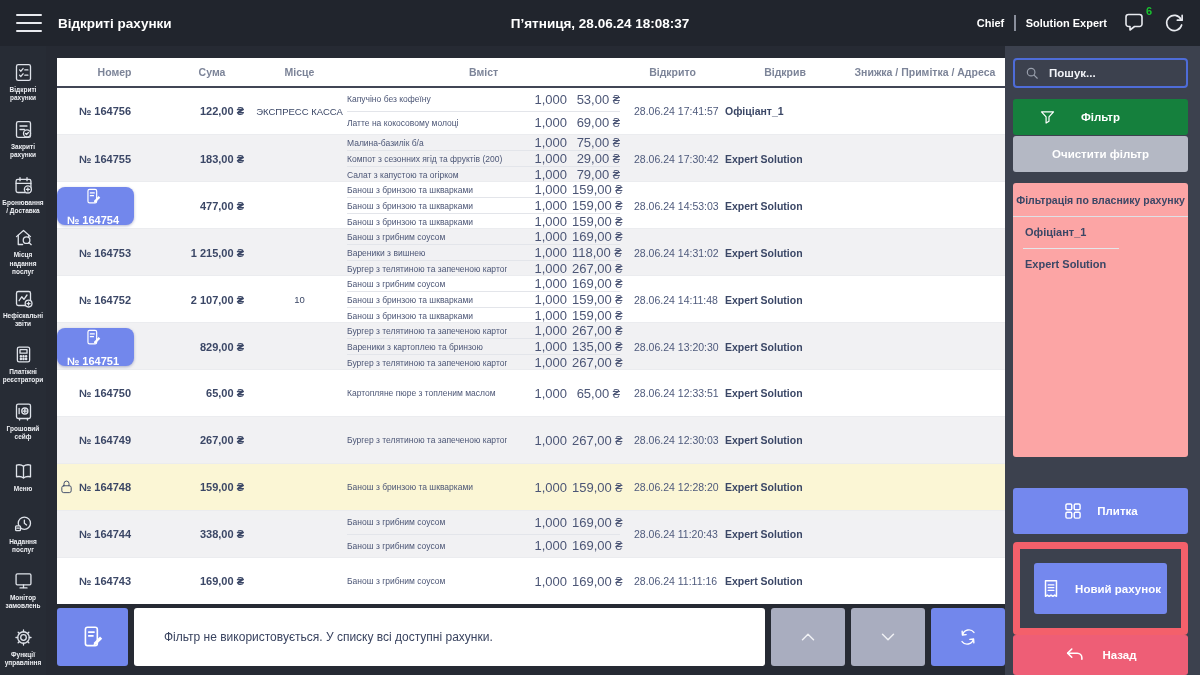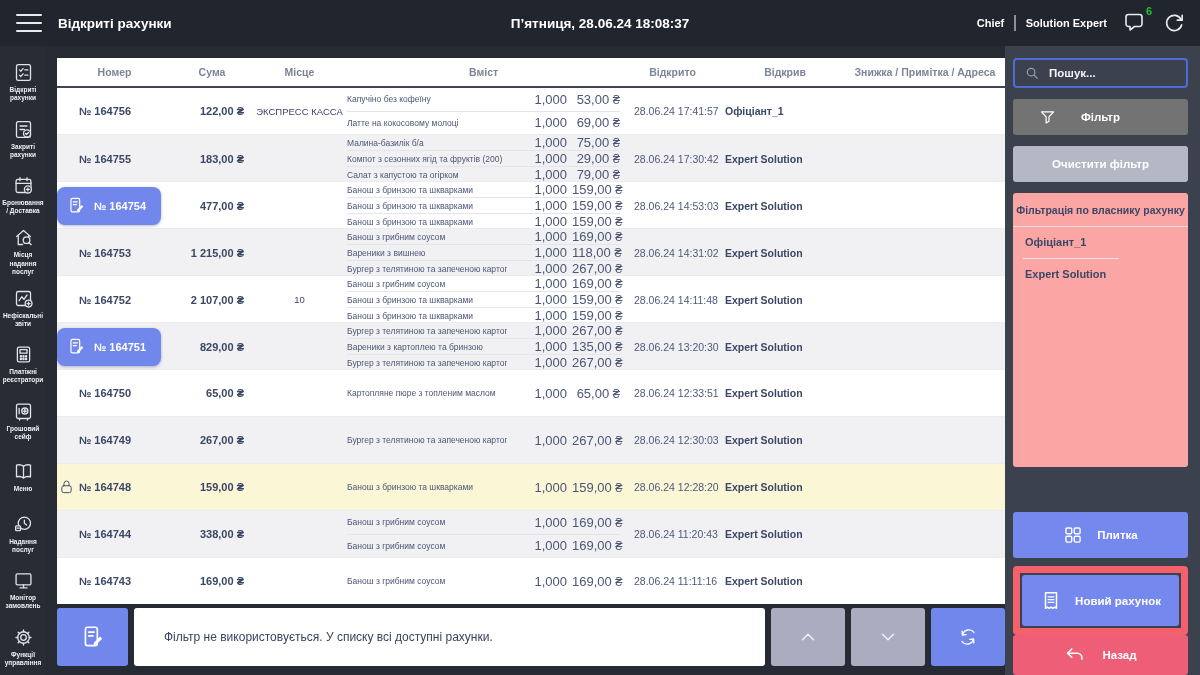--- a/index.html
+++ b/index.html
@@ -36,21 +36,21 @@
   .thead div { font-size:10.5px; font-weight:700; color:#7c8498; text-align:center; }
   .tbody { flex:1; overflow:hidden; }
   .trow { height:47px; border-bottom:1px solid #ebecef; cursor:pointer; }
   .trow > div { display:flex; align-items:center; min-width:0; }
   .trow.z-gray { background:#f1f1f3; }
   .trow.z-yellow { background:#fbf6d5; }
   .c-num { position:relative; padding-left:22px; }
   .num-txt { font-size:11px; font-weight:700; color:#3b4766; white-space:nowrap; }
   .badge { position:absolute; left:0; top:50%; transform:translateY(-50%); height:38px;
     background:#7287ec; border-radius:8px; display:flex; align-items:center; gap:8px;
-    padding:0 15px 0 10px; box-shadow:0 1px 3px rgba(40,50,120,.35); }
+    padding:0 15px 0 10px; box-shadow:0 1px 3px rgba(40,50,120,.35);flex-direction:column; }
   .badge .num-txt { color:#fff; }
   .badge svg { width:19px; height:19px; stroke:#fff; }
   .lock { position:absolute; left:2px; top:50%; transform:translateY(-50%); }
   .lock svg { width:15px; height:17px; stroke:#3b4766; }
   .c-sum { justify-content:flex-end; padding-right:8px; font-size:11px; font-weight:700; color:#3b4766; }
   .c-place { justify-content:center; font-size:9.5px; color:#3b4766; text-align:center; }
   .c-content { flex-direction:column; align-items:stretch !important; justify-content:center; height:100%; }
   .item { flex:1; display:grid; grid-template-columns:1fr 55px 48px; column-gap:5px; align-items:center; }
   .item + .item { border-top:1px solid #e3e5ea; }
   .it-name { font-size:8.5px; color:#4c5676; white-space:nowrap; overflow:hidden; }
@@ -74,31 +74,31 @@
   
   .right { width:195px; background:#3c414e; display:flex; flex-direction:column; padding:12px 12px 0 8px; }
   .search { height:30px; border:2px solid #4e6cd8; border-radius:4px; display:flex; align-items:center;
     gap:10px; padding:0 10px; margin-bottom:11px; }
   .search svg { width:14px; height:14px; stroke:#9aa0ad; flex:none; }
   .search input { background:transparent; border:none; outline:none; width:100%;
     font-family:inherit; font-size:11.5px; font-weight:700; color:#fff; }
   .search input::placeholder { color:#f2f4f8; opacity:1; }
   .r-btn { border:none; border-radius:3px; color:#fff; font-family:inherit; font-size:11.5px; font-weight:700;
     cursor:pointer; display:flex; align-items:center; justify-content:center; position:relative; }
-  .btn-filter { height:36px; background:#737373; margin-bottom:11px; }
+  .btn-filter { height:36px; background:#15803d; margin-bottom:1px; }
   .btn-filter svg { position:absolute; left:26px; width:17px; height:17px; stroke:#fff; }
   .btn-clear { height:36px; background:#b4b8c4; margin-bottom:11px; }
   .flist { background:#fca5a5; border-radius:3px; height:274px; overflow:hidden; }
   .fl-title { height:34px; display:flex; align-items:center; justify-content:center;
     font-size:10.5px; font-weight:700; color:#3b4766; border-bottom:1px solid #dfe1e6; }
   .fl-item { padding:9px 0 4px 12px; font-size:11px; font-weight:700; color:#3b4766; cursor:pointer; }
   .fl-div { height:1px; background:#e4e6ea; width:55%; margin:6px 0 0 10px; }
   .btn-tiles { height:46px; background:#7488ee; margin-top:17px; gap:14px; }
   .btn-tiles svg { width:20px; height:20px; stroke:#fff; }
-  .hl-wrap { margin-top:8px; border:7px solid #f4606b; border-radius:4px; padding:2px; }
+  .hl-wrap { margin-top:8px; border:7px solid #f4606b; border-radius:4px; padding:14px; }
   .btn-new { height:51px; width:100%; background:#7488ee; gap:13px; }
   .btn-new svg { width:22px; height:22px; stroke:#fff; }
   .btn-back { height:40px; background:#ee5e76; gap:16px; }
   .btn-back svg { width:22px; height:22px; stroke:#fff; }
 </style>
 </head>
 <body>
 
 <div class="topbar">
   <div class="hamburger">

